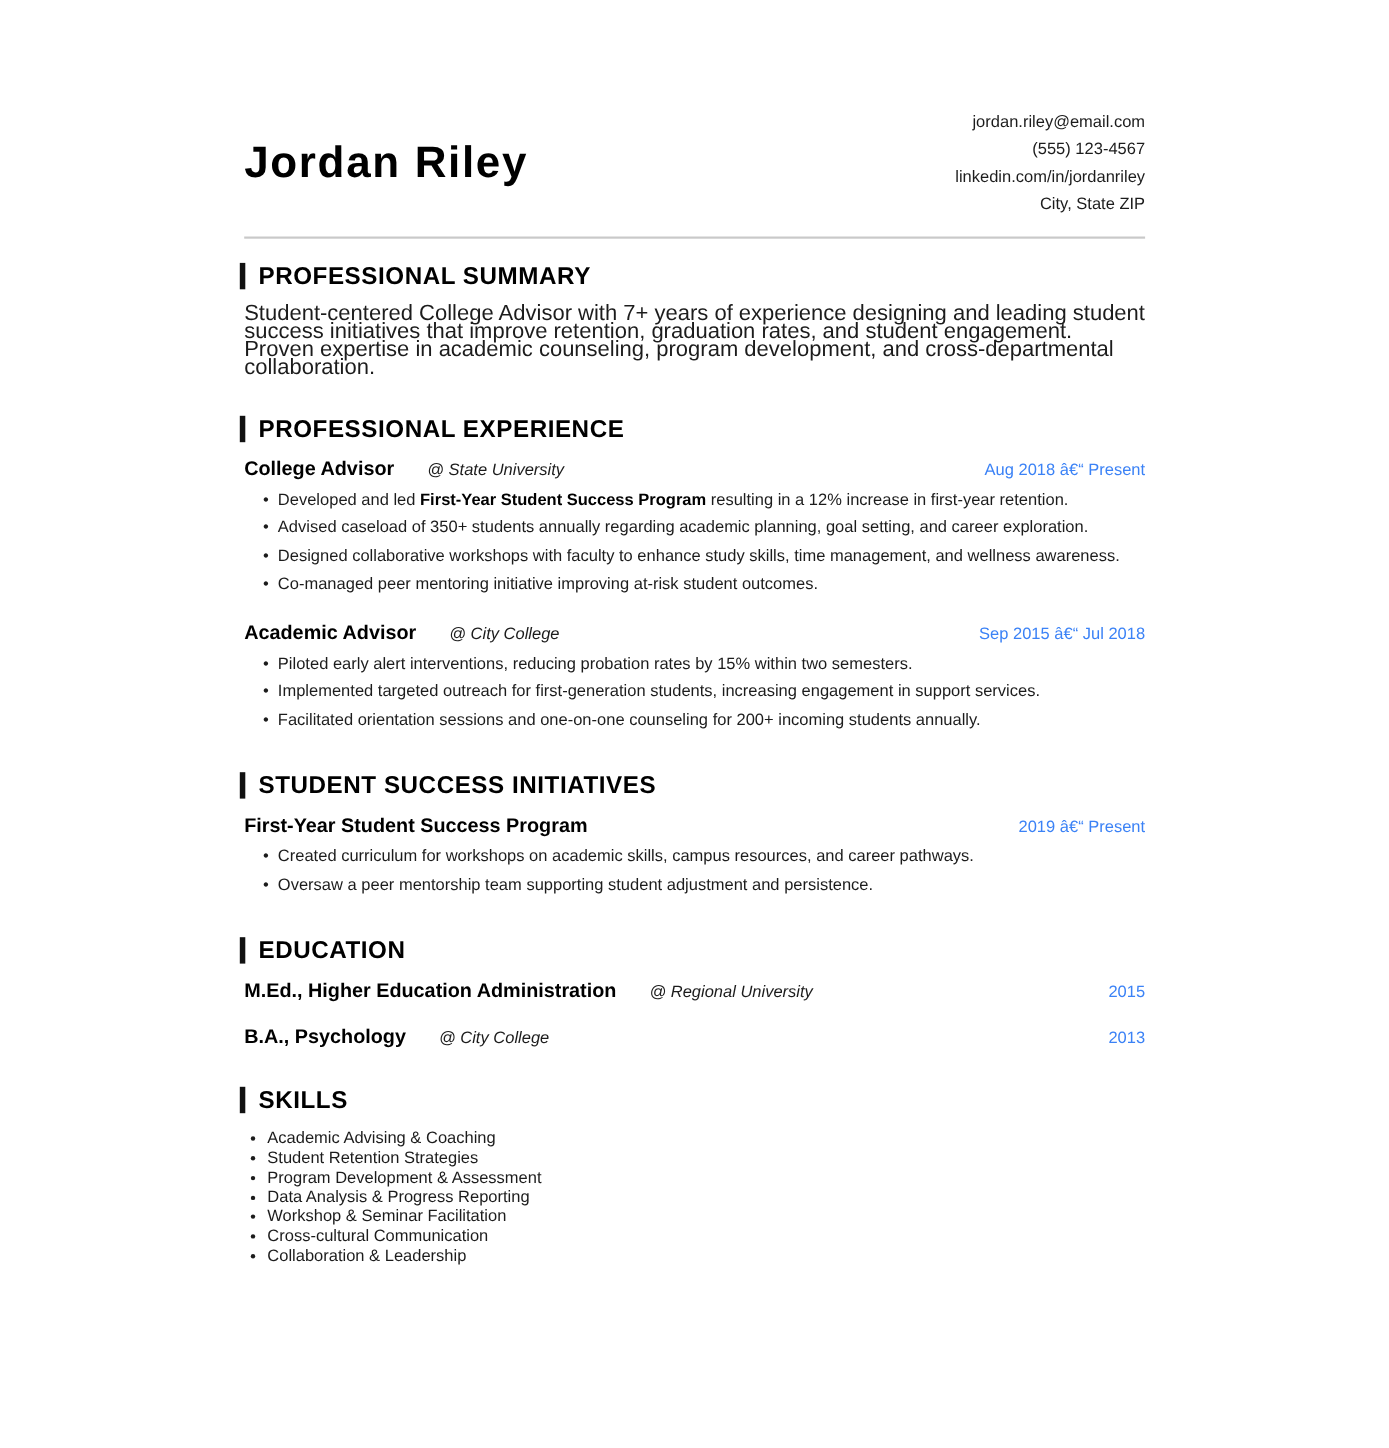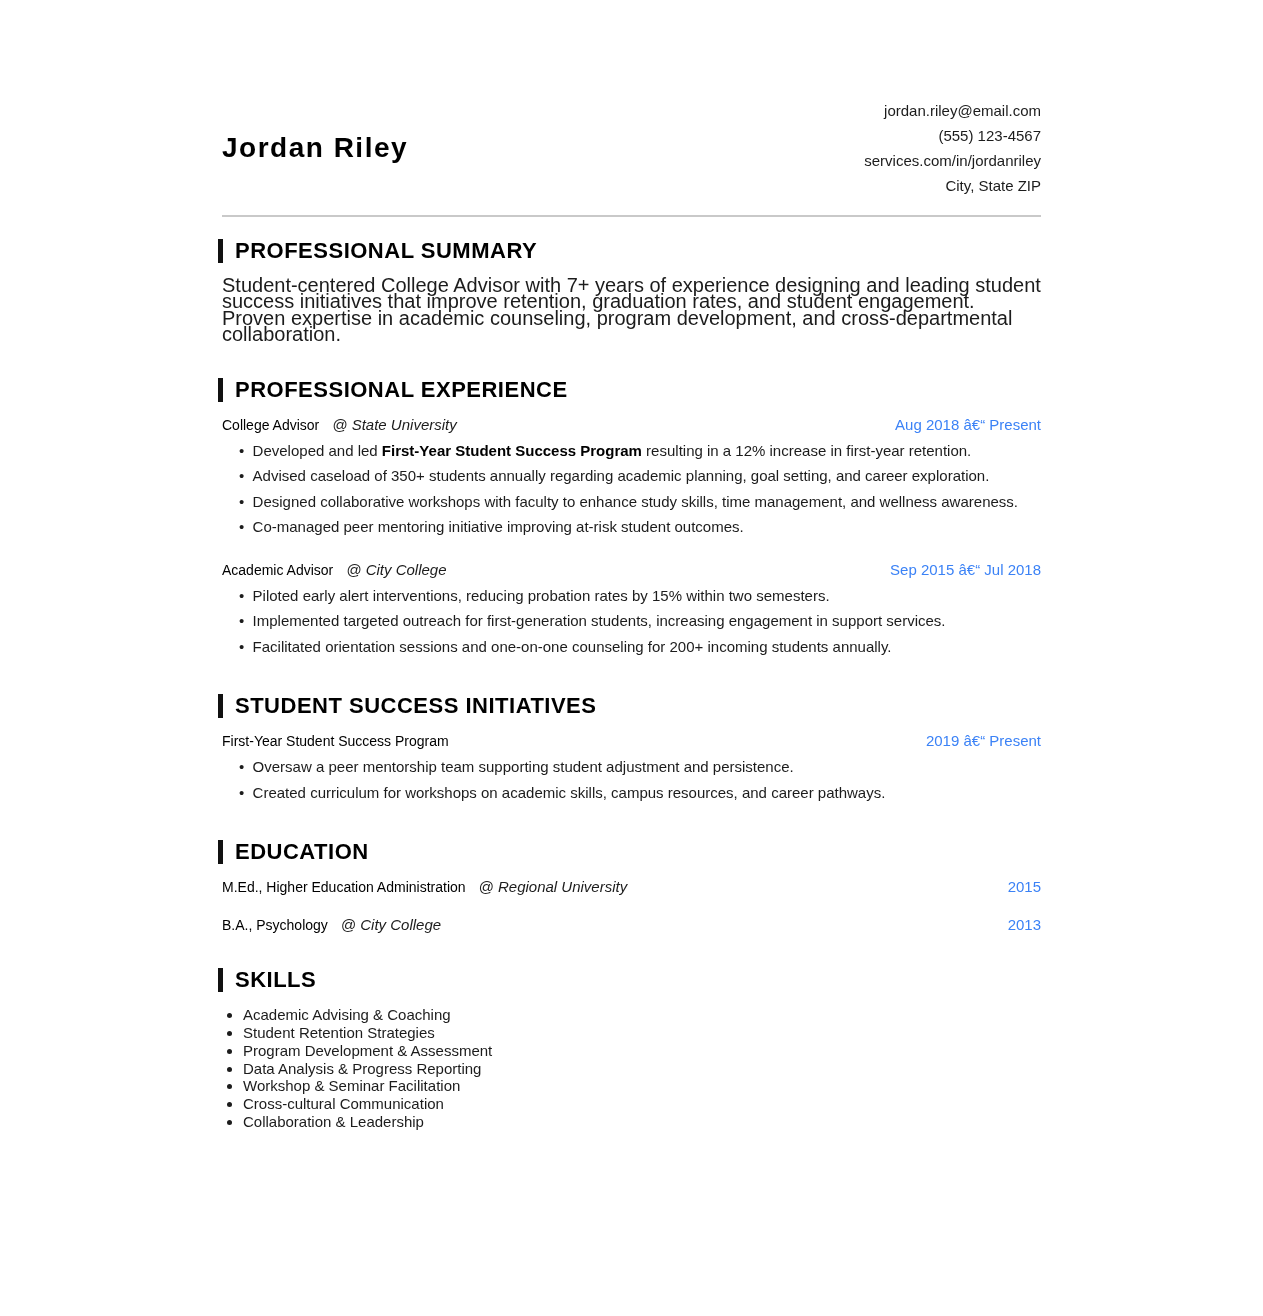--- a/index.html
+++ b/index.html
@@ -10,21 +10,21 @@
     background: #ffffff;
     color: #111111;
     font-family: "Liberation Sans", "DejaVu Sans", sans-serif;
   }
   .page { width: 819px; margin: 0 auto; padding-top: 98px; }
 
   
   .hdr { display: flex; justify-content: space-between; align-items: center; }
   h1.name {
     margin: 0;
-    font-size: 28px;
+    font-size: 40px;
     font-weight: bold;
     letter-spacing: 1.5px;
     color: #000;
     white-space: nowrap;
   }
   .contact { text-align: right; font-size: 15px; line-height: 25px; color: #1c1c1c; }
 
   .rule { border: none; border-top: 2px solid #c9c9c9; margin: 17px 0 0 0; }
 
   
@@ -36,22 +36,22 @@
     font-size: 22px; font-weight: bold; letter-spacing: 0.5px;
     color: #000; text-transform: uppercase;
   }
   .bar { width: 5px; height: 24px; background: #111; flex: none; }
 
   p.summary { margin: 0; font-size: 20px; line-height: 16.4px; color: #1c1c1c; }
 
   
   .entry + .entry { margin-top: 21px; }
   .erow { display: flex; justify-content: space-between; align-items: baseline; font-size: 15px; }
-  .etitle { font-weight: normal; font-size: 14px; color: #000; }
-  .eorg { font-style: italic; margin-left: 13px; color: #1c1c1c; }
+  .etitle { font-weight: bold; font-size: 18px; color: #000; }
+  .eorg { font-style: italic; margin-left: 30px; color: #1c1c1c; }
   .edate { font-size: 15px; color: #3b82f6; white-space: nowrap; margin-left: 16px; }
 
   ul.ebullets { list-style: none; margin: 5px 0 0 0; padding: 0 0 0 9px; }
   ul.ebullets li {
     font-size: 15px; line-height: 25.5px; color: #1c1c1c;
     text-indent: 8px;
   }
   ul.ebullets li::before { content: "\2022\00a0\00a0"; }
   ul.ebullets li b { color: #000; }
 
@@ -61,21 +61,21 @@
 </style>
 </head>
 <body>
 
 <div class="page">
   <header class="hdr">
     <h1 class="name">Jordan Riley</h1>
     <div class="contact" id="contact">
         <div class="cline">jordan.riley@email.com</div>
         <div class="cline">(555) 123-4567</div>
-        <div class="cline">services.com/in/jordanriley</div>
+        <div class="cline">linkedin.com/in/jordanriley</div>
         <div class="cline">City, State ZIP</div>
       </div>
   </header>
   <hr class="rule">
   <main id="sections">
       <section class="sec">
         <h2 class="sec-h">
           <span class="bar"></span>
           <span class="sec-title">PROFESSIONAL SUMMARY</span>
         </h2>
@@ -114,22 +114,22 @@
         <h2 class="sec-h">
           <span class="bar"></span>
           <span class="sec-title">STUDENT SUCCESS INITIATIVES</span>
         </h2>
         <div class="entry">
           <div class="erow">
             <div class="eleft"><span class="etitle">First-Year Student Success Program</span></div>
             <span class="edate">2019 â€“ Present</span>
           </div>
           <ul class="ebullets">
+            <li class="ebullet">Created curriculum for workshops on academic skills, campus resources, and career pathways.</li>
             <li class="ebullet">Oversaw a peer mentorship team supporting student adjustment and persistence.</li>
-            <li class="ebullet">Created curriculum for workshops on academic skills, campus resources, and career pathways.</li>
           </ul>
         </div>
       </section>
       <section class="sec">
         <h2 class="sec-h">
           <span class="bar"></span>
           <span class="sec-title">EDUCATION</span>
         </h2>
         <div class="entry">
           <div class="erow">

